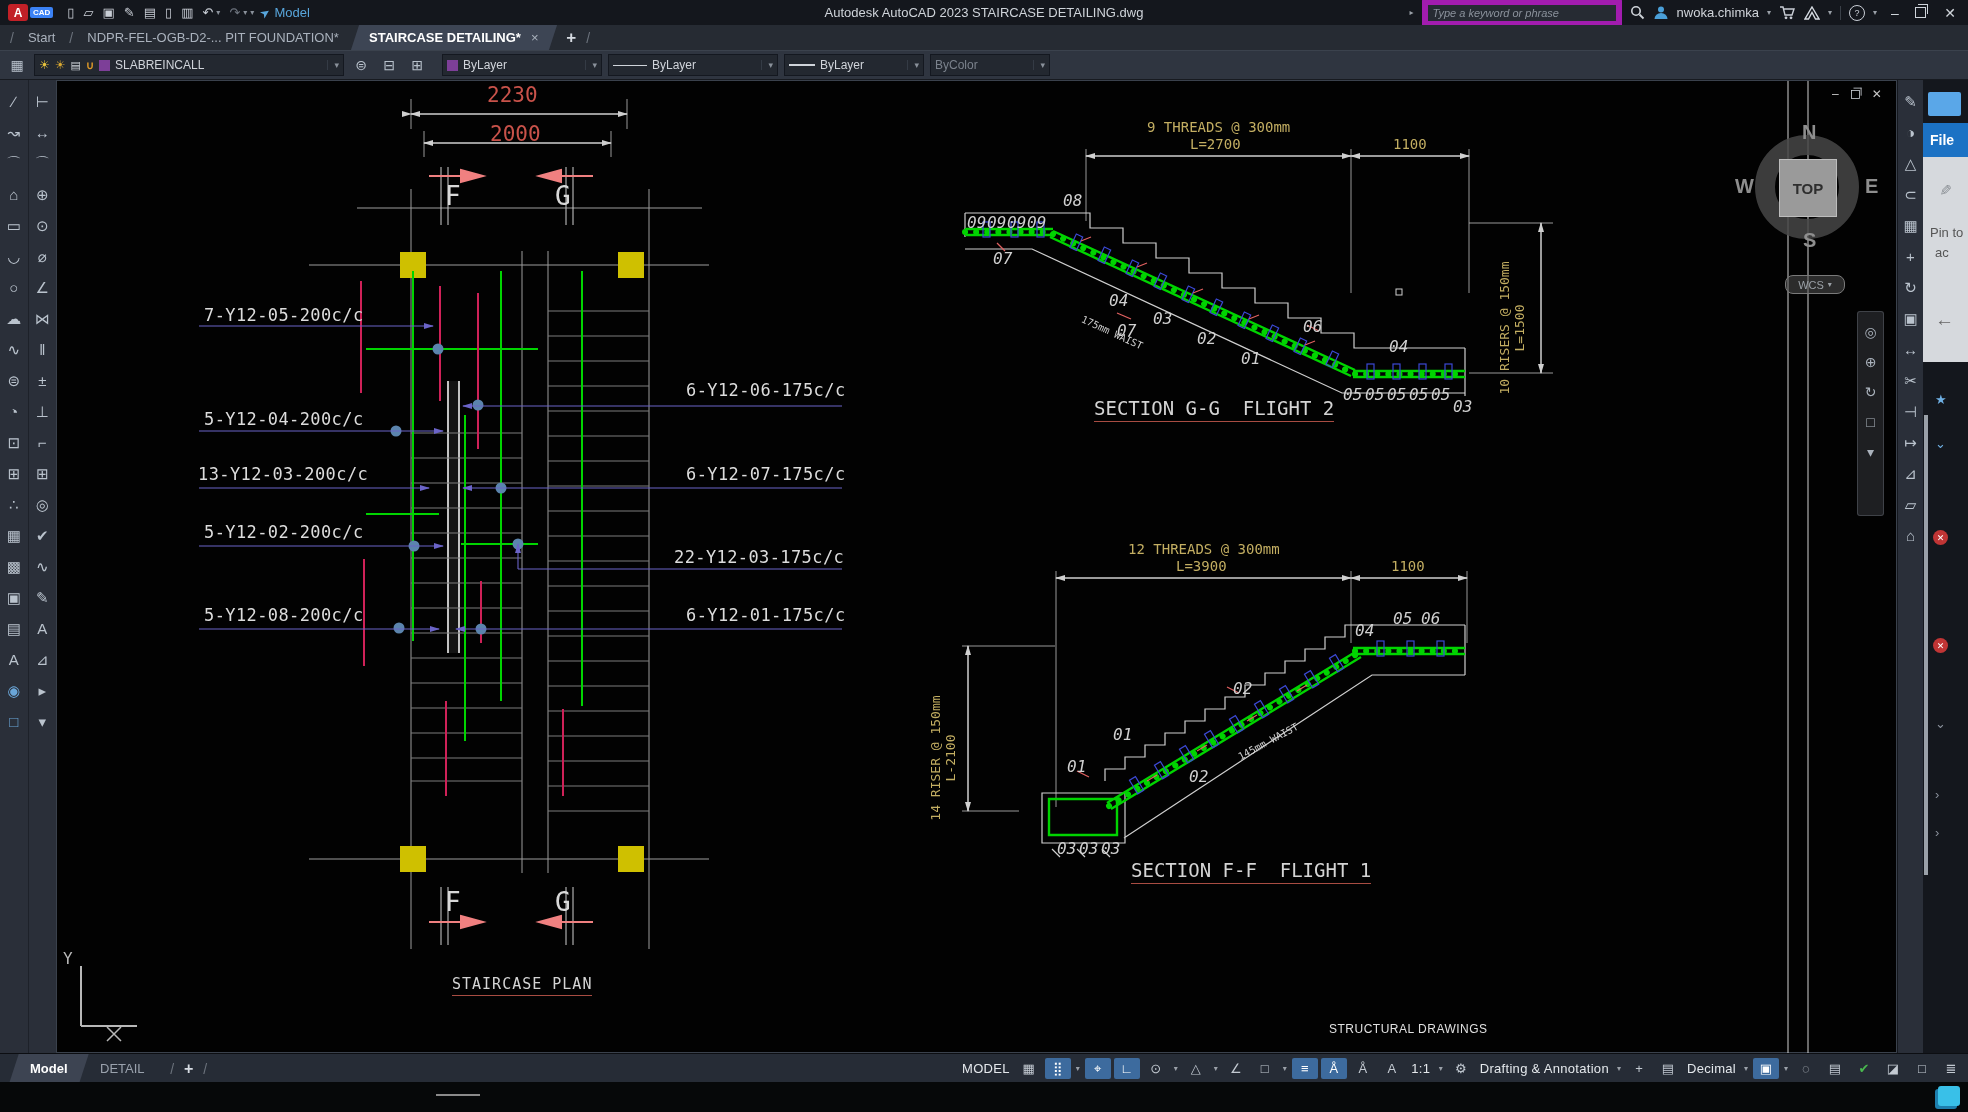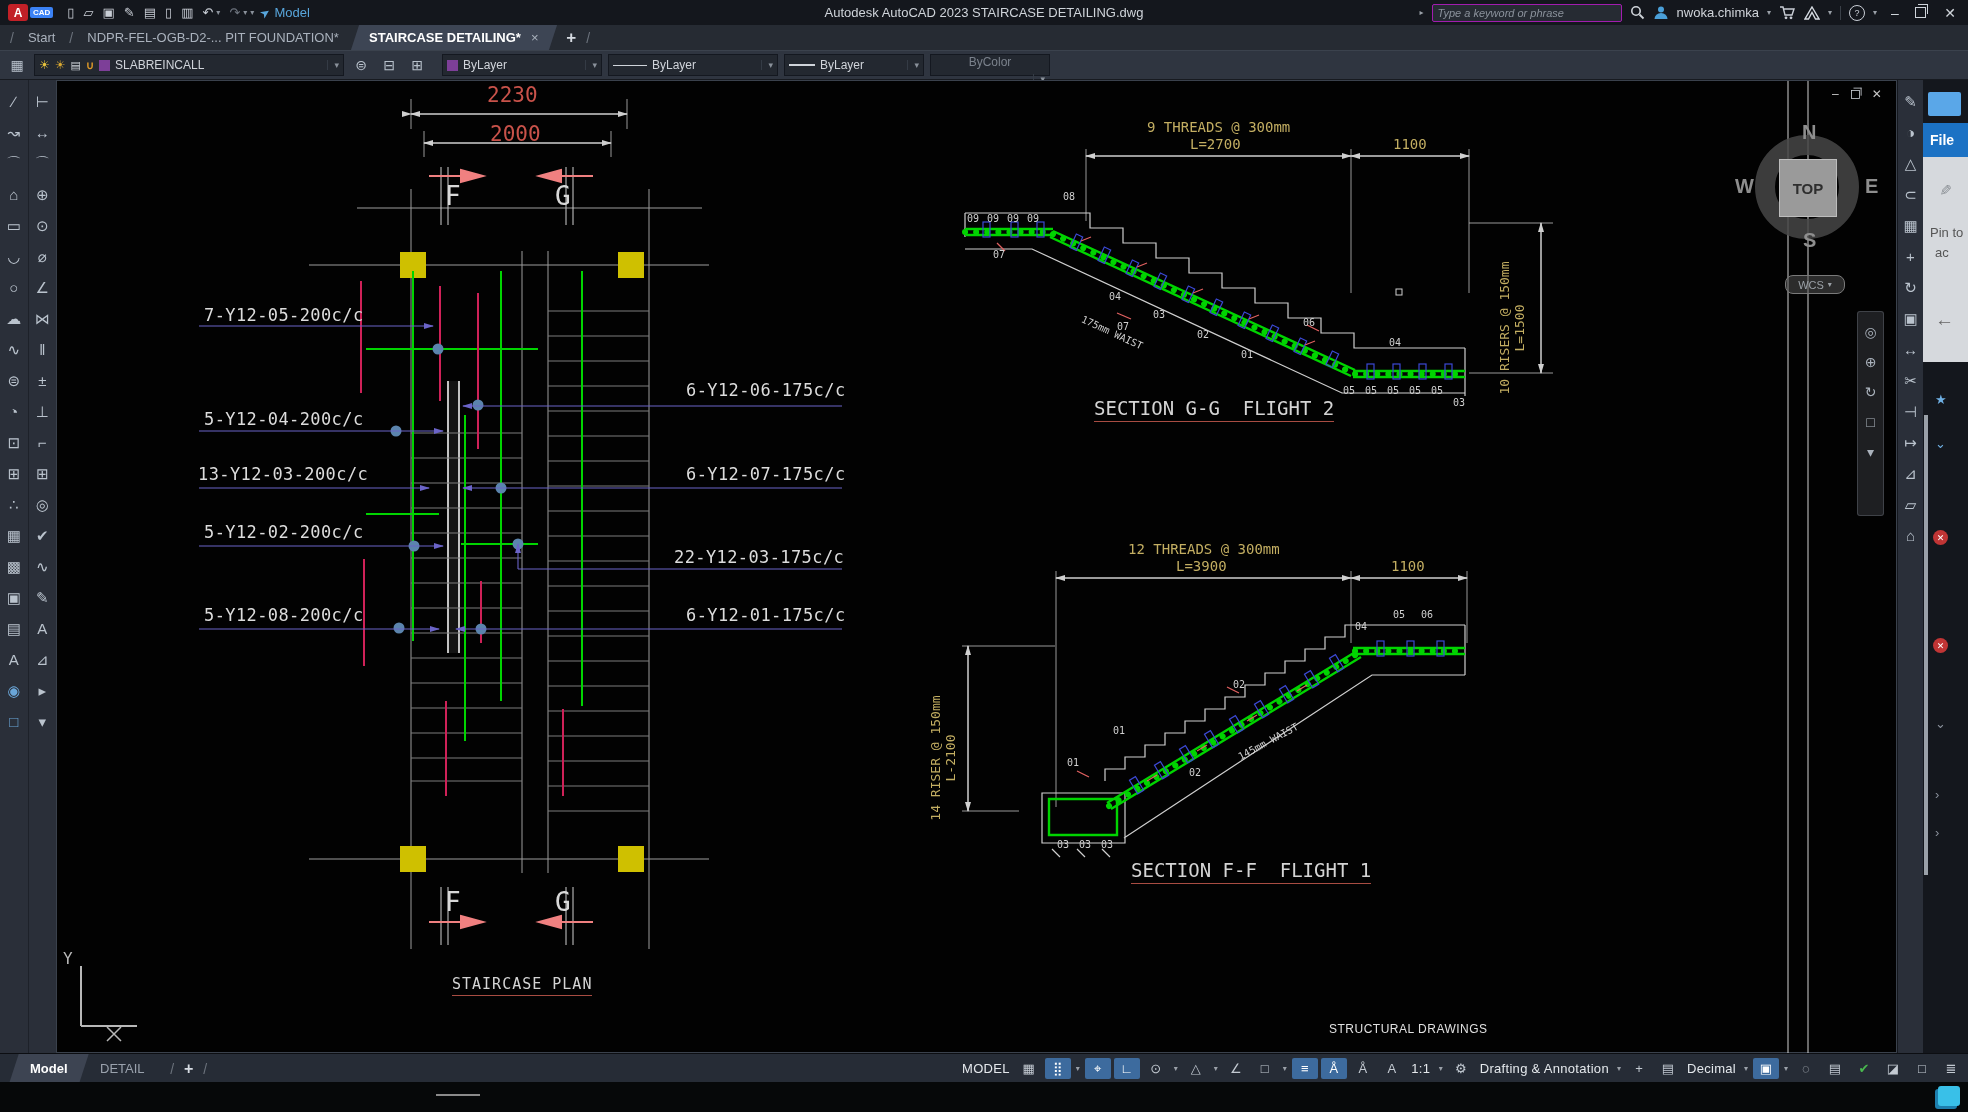--- a/index.html
+++ b/index.html
@@ -12,21 +12,21 @@
         font-size:12px;display:flex;align-items:center;justify-content:center;margin-left:8px;}
   .logobadge{background:#3b82f6;color:#fff;font-size:8px;font-weight:bold;padding:1px 3px;border-radius:2px;margin-left:2px;}
   .qat{display:flex;align-items:center;gap:9px;margin-left:14px;font-size:13px;color:#c9ced6;}
   .qat .car{font-size:8px;color:#8a919b;margin-left:-6px;}
   .qat .dis{color:#6f7680;}
   .share-plane{color:#58a6dc;font-size:12px;display:inline-block;transform:rotate(-35deg);margin-left:6px;}
   .share-label{color:#58a6dc;font-size:13px;margin-left:4px;}
   #title-center{position:absolute;left:0;right:0;top:0;height:25px;display:flex;align-items:center;justify-content:center;
                 font-size:13px;color:#cfd4da;pointer-events:none;}
   #titlebar-right{position:absolute;right:0;top:0;height:25px;display:flex;align-items:center;gap:8px;padding-right:8px;}
-  .searchbox{width:178px;height:16px;background:#262b33;border:1px solid #a21caf;border-radius:2px;
+  .searchbox{width:178px;height:16px;background:#262b33;border:6px solid #a21caf;border-radius:2px;
              color:#d0d4da;font-size:11px;font-style:italic;padding:0 5px;outline:none;}
   .searchbox::placeholder{color:#8b929c;}
   .caret{font-size:8px;color:#9aa0a8;}
   .qhelp{width:14px;height:14px;border:1.5px solid #c9ced6;border-radius:50%;font-size:9px;display:flex;align-items:center;justify-content:center;color:#c9ced6;}
   .winbtn{font-size:14px;color:#cfd4da;width:20px;text-align:center;}
   .restore-box{width:9px;height:9px;border:1.5px solid #cfd4da;display:inline-block;position:relative;}
   .restore-box::before{content:"";position:absolute;left:2px;top:-4px;width:9px;height:9px;border:1.5px solid #cfd4da;border-left:none;border-bottom:none;}
   .vsep{width:1px;height:14px;background:#3a4048;}
   
   #tabbar{position:absolute;left:0;top:25px;width:100%;height:25px;background:#262b33;display:flex;align-items:center;font-size:13px;color:#aab2bd;}
@@ -39,35 +39,35 @@
   .addtab{color:#d6dbe2;font-size:17px;margin-left:14px;font-weight:bold;}
   
   #proptoolbar{position:absolute;left:0;top:50px;width:100%;height:30px;background:#2f3540;border-top:1px solid #3b424d;
                border-bottom:1px solid #171a20;display:flex;align-items:center;gap:6px;padding-left:6px;box-sizing:border-box;font-size:12px;}
   .combo{height:20px;background:#232830;border:1px solid #141820;display:flex;align-items:center;gap:5px;padding:0 4px;color:#d0d4da;}
   .combo .dd{margin-left:auto;color:#8a919b;font-size:9px;padding-left:6px;border-left:1px solid #343b45;}
   .swatch{width:11px;height:11px;background:#7d3f98;display:inline-block;}
   .tool-ico{width:22px;height:22px;display:flex;align-items:center;justify-content:center;color:#b9c2cc;font-size:14px;}
   .bulb{color:#e8c33c;font-size:12px;}
   .locku{color:#e09a28;font-weight:bold;font-size:11px;}
-  .graytxt{color:#7b828c;flex-direction:column;}
+  .graytxt{color:#7b828c;}
   
   #leftdock{position:absolute;left:0;top:80px;width:56px;height:973px;background:#2a2f39;border-right:1px solid #15181e;display:flex;}
   .toolcol{width:28px;display:flex;flex-direction:column;align-items:center;padding-top:6px;}
   .toolcol.first{border-right:1px solid #1d2129;}
   .cell{width:26px;height:31px;display:flex;align-items:center;justify-content:center;color:#bac3cd;font-size:15px;}
   .cell.b{color:#6aa6d8;}
   
   #canvas{position:absolute;left:56px;top:80px;width:1841px;height:973px;background:#020202;border:1px solid #3a414c;box-sizing:border-box;}
   #canvas svg{position:absolute;left:0;top:0;}
   .cadtxt{position:absolute;font-family:"DejaVu Sans Mono",monospace;color:#d8d8d8;white-space:pre;}
   .callout{font-size:17px;letter-spacing:.4px;color:#dcdcdc;}
   .reddim{color:#c8524a;font-size:21px;}
   .ydim{color:#c3ae62;font-size:14px;}
-  .marklbl{font-size:10px;color:#d0d0d0;}
+  .marklbl{font-size:16px;color:#d0d0d0;font-style:italic;}
   .sectitle{font-size:19px;color:#d4d4d4;border-bottom:1px solid #a84c42;padding-bottom:2px;}
   .plantitle{font-size:15px;letter-spacing:1px;color:#d4d4d4;border-bottom:1px solid #a84c42;padding-bottom:2px;}
   .fg{font-size:26px;color:#d8d8d8;}
   .waist{font-size:10px;color:#cfcfcf;}
   .vdim{width:170px;text-align:center;line-height:15px;transform:rotate(-90deg);}
   .note{font-family:"Liberation Sans",sans-serif;font-size:12px;letter-spacing:.5px;color:#e0e0e0;}
   
   #viewcube{position:absolute;left:1692px;top:46px;width:118px;height:120px;}
   .vc-ring{position:absolute;left:6px;top:8px;width:104px;height:104px;border-radius:50%;border:20px solid rgba(70,70,70,.85);box-sizing:border-box;}
   .vc-top{position:absolute;left:30px;top:32px;width:56px;height:56px;background:#9a9a9a;border:1px solid #bdbdbd;

